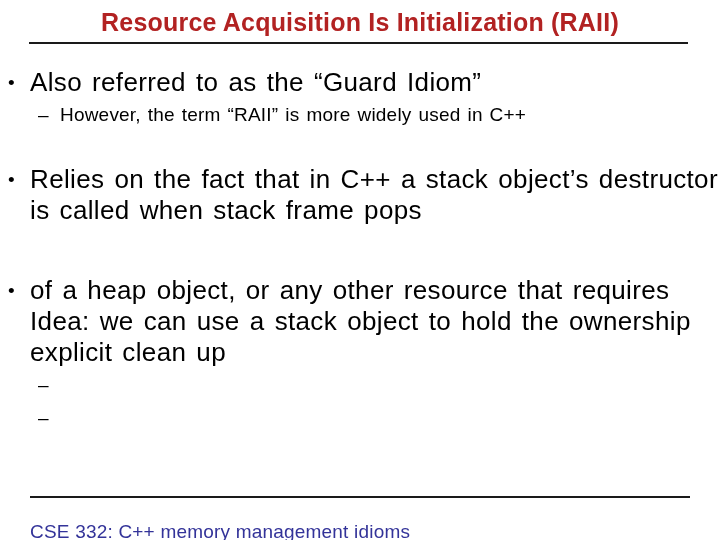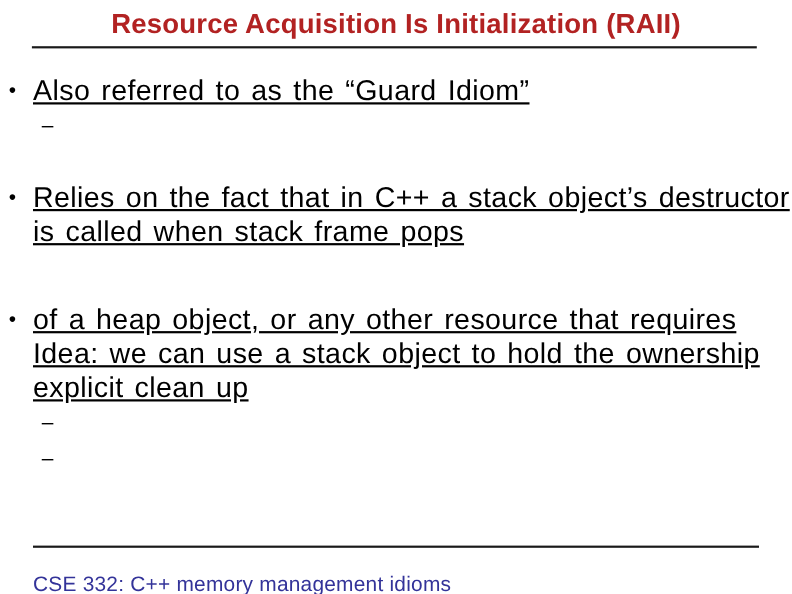--- a/index.html
+++ b/index.html
@@ -32,21 +32,21 @@
   .lvl1 > .marker { flex: 0 0 22px; font-size: 19px; line-height: 31px; }
 
   .lvl2 {
     left: 38px; width: 680px;
     font-size: 19px; line-height: 26px;
     letter-spacing: 0.2px; word-spacing: 1.5px;
   }
   .lvl2 > .marker { flex: 0 0 22px; }
 
   .text { display: block; }
-  .line { display: block; white-space: nowrap; text-decoration: underline; }
+  .line { display: block; white-space: nowrap; }
 
   #p1 { top: 67px; }
   #p2 { top: 102px; }
   #p3 { top: 164px; }
   #p4 { top: 275px; }
   #p5 { top: 372px; }
   #p6 { top: 405px; }
 
   .footer-text {
     position: absolute; top: 520px; left: 30px;
@@ -64,20 +64,23 @@
 
   <div class="para lvl1" id="p1">
     <span class="marker">•</span>
     <span class="text">
       <span class="line">Also referred to as the “Guard Idiom”</span>
     </span>
   </div>
 
   <div class="para lvl2" id="p2">
     <span class="marker">–</span>
+    <span class="text">
+      <span class="line">However, the term “RAII” is more widely used in C++</span>
+    </span>
   </div>
 
   <div class="para lvl1" id="p3">
     <span class="marker">•</span>
     <span class="text">
       <span class="line">Relies on the fact that in C++ a stack object’s destructor</span>
       <span class="line">is called when stack frame pops</span>
     </span>
   </div>
 

